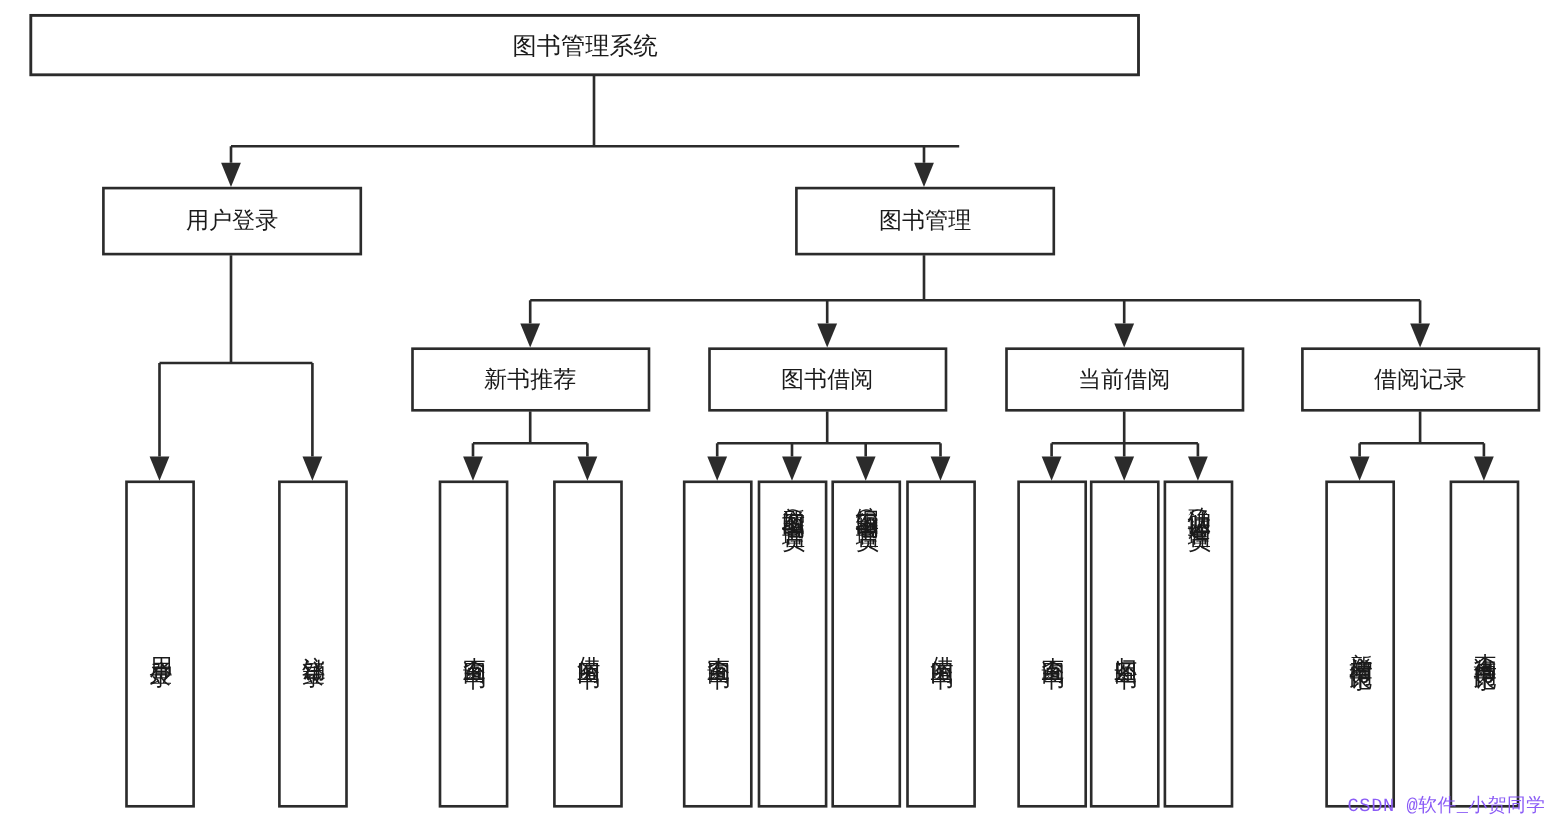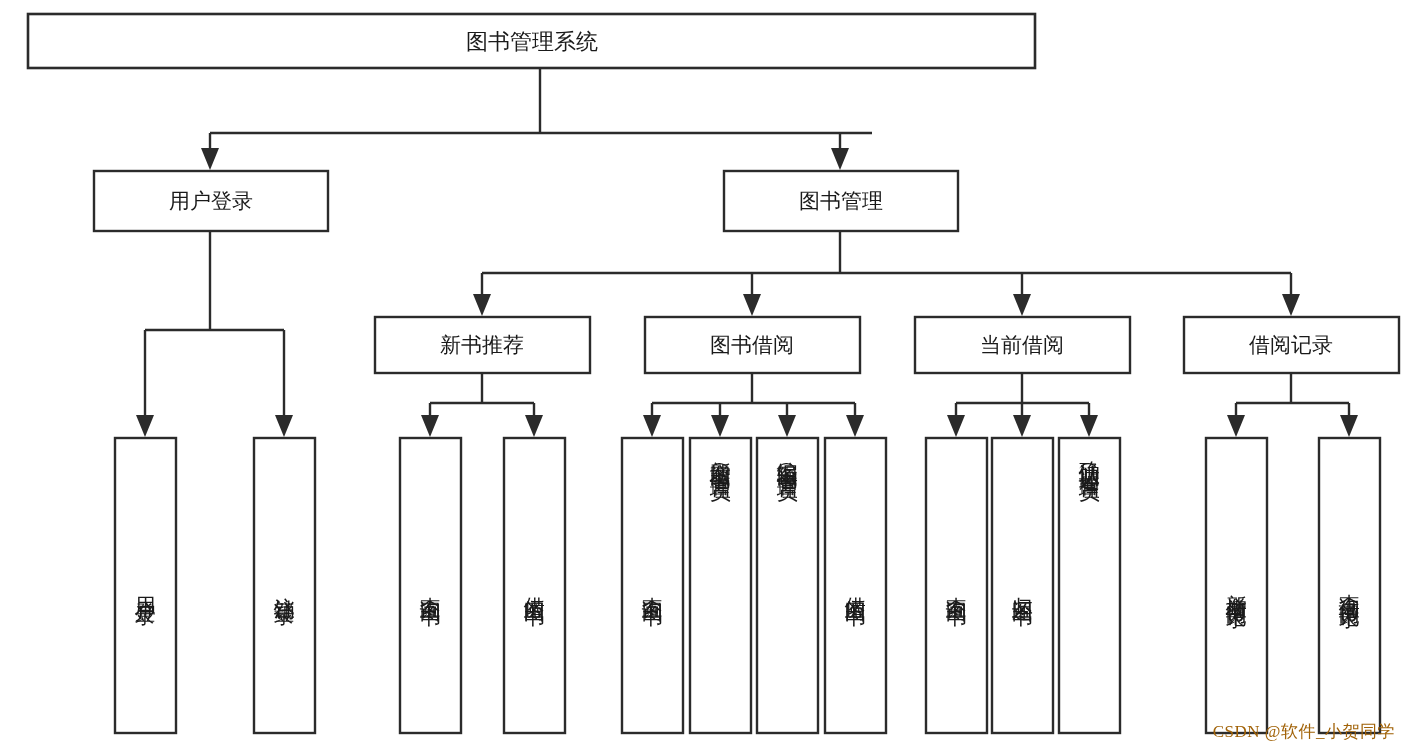--- a/index.html
+++ b/index.html
@@ -68,25 +68,25 @@
     text-orientation: upright;
     font-family: "Liberation Sans", "DejaVu Sans", sans-serif;
     font-size: 21px;
     line-height: 1.32;
     letter-spacing: 3px;
     color: #1a1a1a;
     white-space: nowrap;
   }
   #watermark {
     position: absolute;
-    right: 22px;
+    right: 12px;
     bottom: 4px;
-    font-family: Liberation Serif, serif;
+    font-family: Liberation Mono, monospace;
     font-size: 17px;
-    color: #a16207;
+    color: #8b5cf6;
     letter-spacing: 0.5px;
     white-space: nowrap;
   }
 </style>
 </head>
 <body>
 
 <div id="diagram-root">
 
   <svg id="flow" viewBox="0 0 1405 747">

